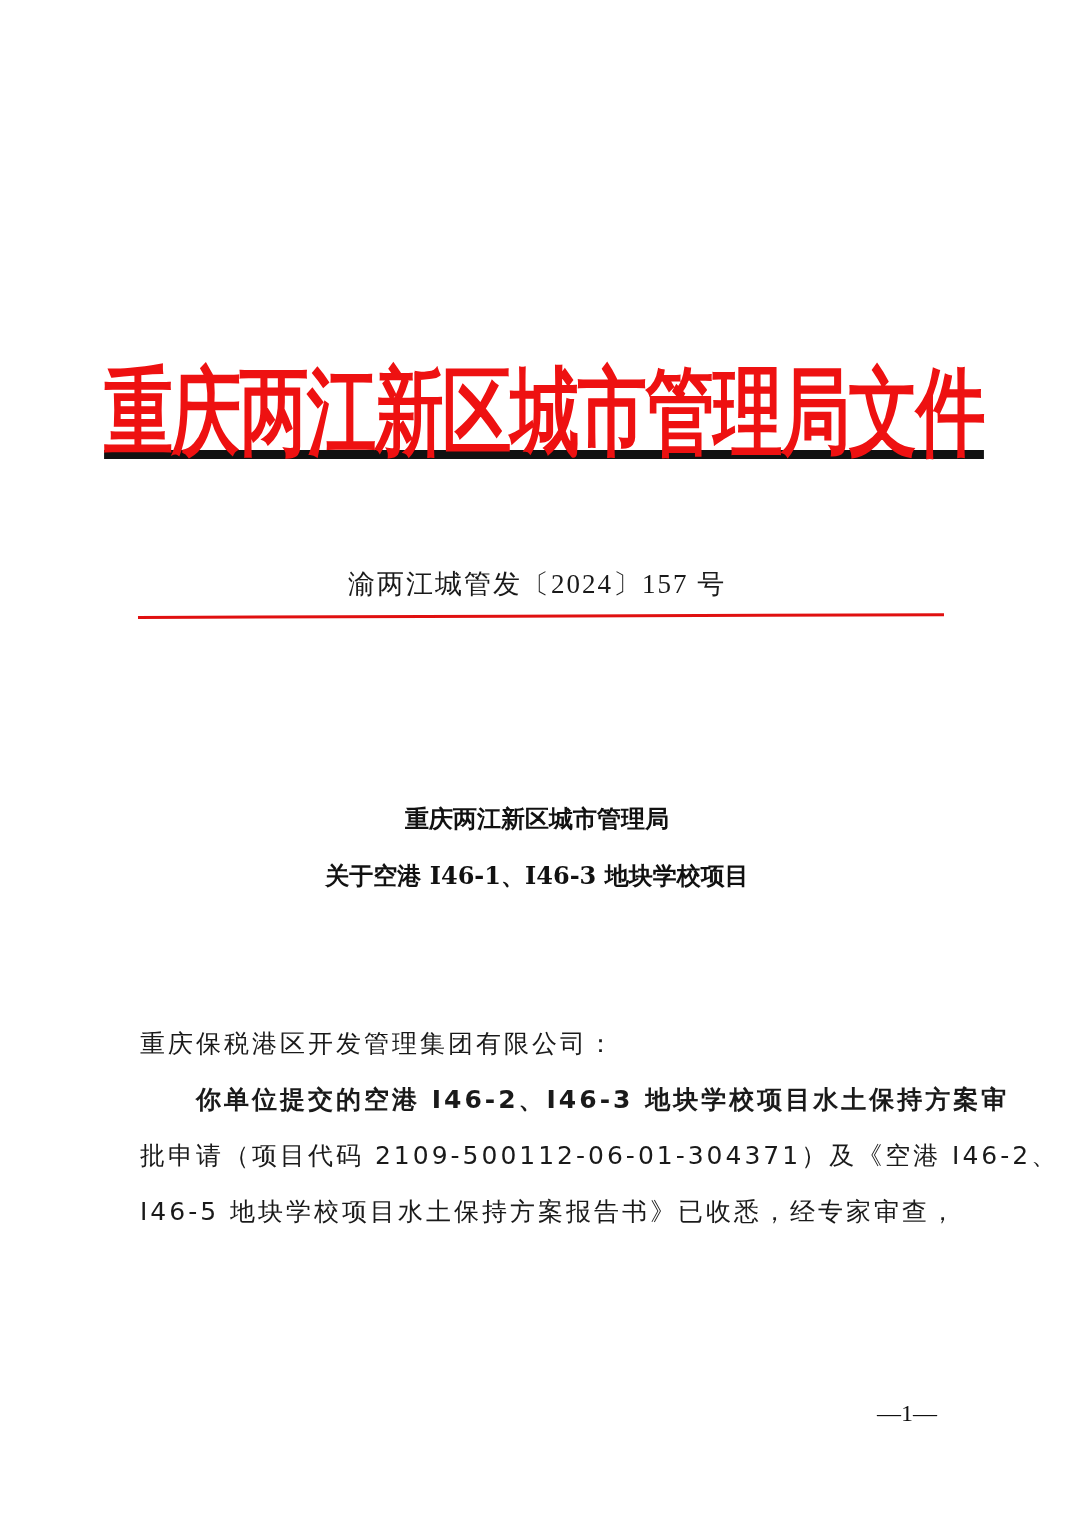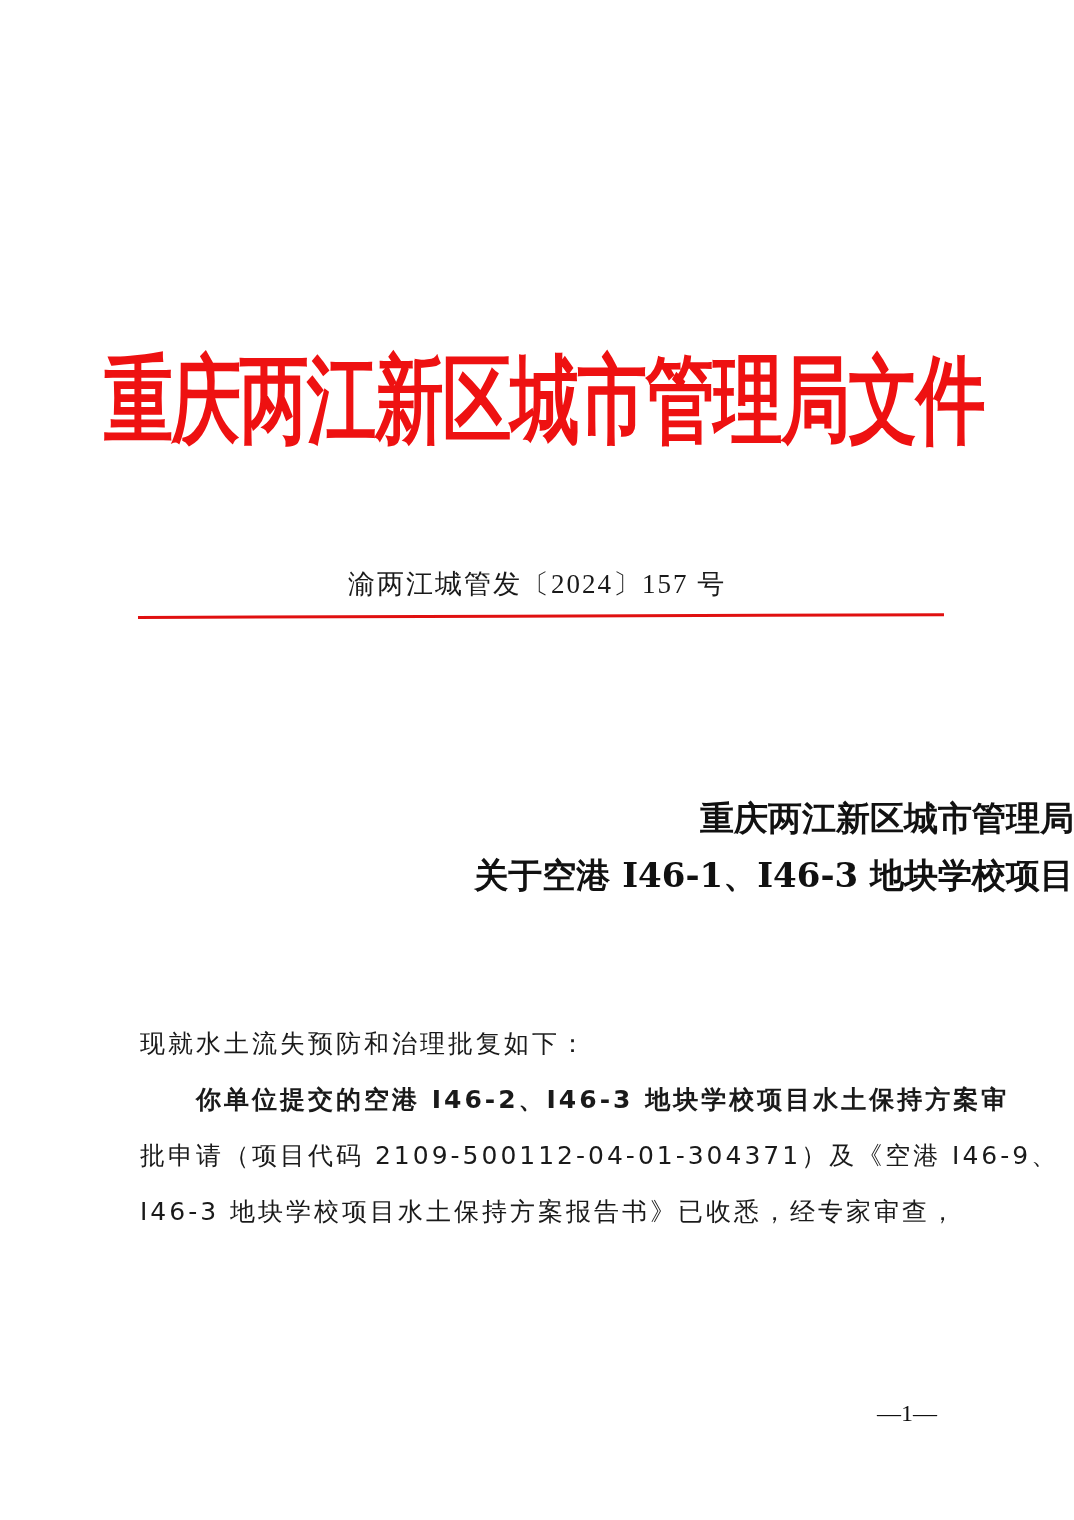--- a/index.html
+++ b/index.html
@@ -23,21 +23,23 @@
       background: #ffffff;
     }
     .masthead {
       position: absolute;
       left: 138px;
       top: 352px;
       width: 812px;
       height: 120px;
       display: flex;
       justify-content: center;
+      align-items: center;
       overflow: visible;
+      text-decoration: underline;
     }
     .masthead-text {
       display: inline-block;
       font-family: "DejaVu Serif", "Liberation Serif", serif;
       font-weight: bold;
       font-size: 96px;
       line-height: 1;
       color: #ee1111;
       letter-spacing: -2px;
       white-space: nowrap;
@@ -65,24 +67,24 @@
       height: 3px;
       background: #e01010;
       transform: rotate(-0.2deg);
       transform-origin: left center;
     }
     .doc-title {
       position: absolute;
       left: 0;
       width: 1074px;
       top: 790px;
-      text-align: right;
+      text-align: center;
       font-family: "DejaVu Serif", "Liberation Serif", serif;
       font-weight: bold;
-      font-size: 34px;
+      font-size: 24px;
       line-height: 57px;
       color: #111111;
     }
     .doc-title .line {
       display: block;
       white-space: nowrap;
     }
     .body-text {
       position: absolute;
       left: 140px;
@@ -132,23 +134,23 @@
 
   <div class="docnum">渝两江城管发〔2024〕157 号</div>
 
   <div class="red-rule"></div>
 
   <div class="doc-title">
     <span class="line">重庆两江新区城市管理局</span>
     <span class="line">关于空港 I46-1、I46-3 地块学校项目</span>
   </div>
 
-  <div class="body-text salutation">现就水土流失预防和治理批复如下：</div>
+  <div class="body-text salutation">重庆保税港区开发管理集团有限公司：</div>
 
   <div class="body-text paragraph">
     <span class="pline first">你单位提交的空港 I46-2、I46-3 地块学校项目水土保持方案审</span>
-    <span class="pline">批申请（项目代码 2109-500112-04-01-304371）及《空港 I46-9、</span>
-    <span class="pline">I46-3 地块学校项目水土保持方案报告书》已收悉，经专家审查，</span>
+    <span class="pline">批申请（项目代码 2109-500112-06-01-304371）及《空港 I46-2、</span>
+    <span class="pline">I46-5 地块学校项目水土保持方案报告书》已收悉，经专家审查，</span>
   </div>
 
   <div class="page-number">—1—</div>
 
 </div>
 
 </body></html>

